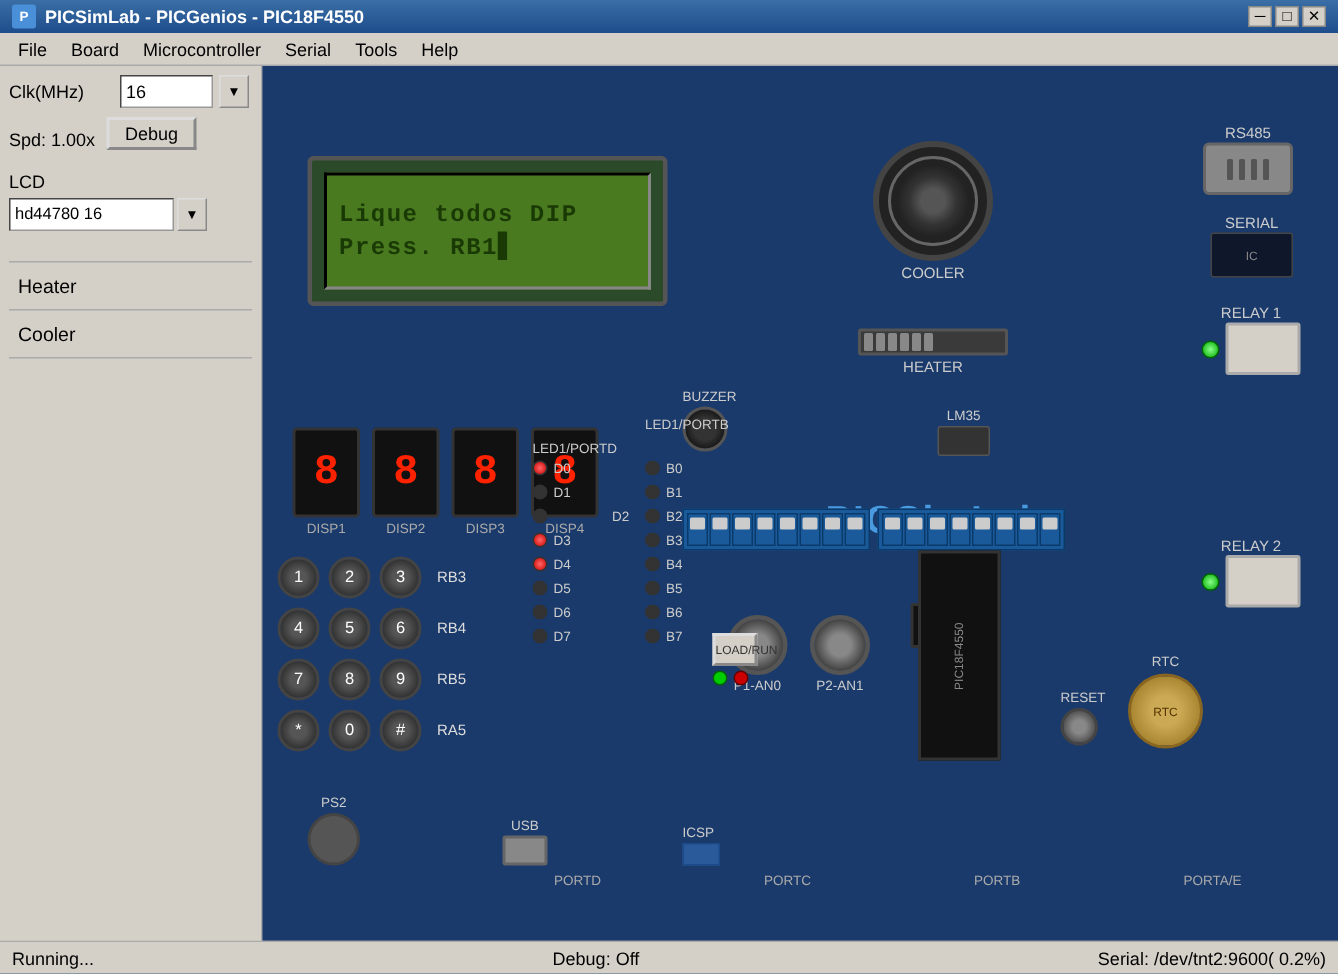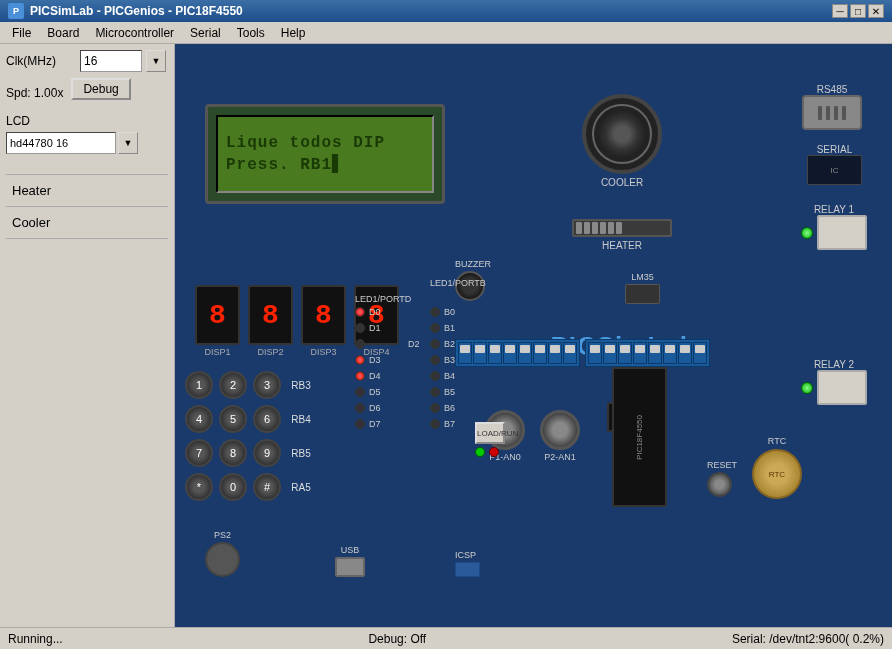--- a/index.html
+++ b/index.html
@@ -926,20 +926,26 @@
       <div class="usb-section">
         <div style="color:#ccc;font-size:9px;text-align:center;margin-bottom:2px;">USB</div>
         <div class="usb-connector"></div>
       </div>
 
       <div class="icsp-section">
         <div style="color:#ccc;font-size:9px;text-align:left;margin-bottom:2px;">ICSP</div>
         <div style="width:25px;height:15px;background:#2a5a9a;border:1px solid #1a4a8a;"></div>
       </div>
 
+      <div class="port-labels">
+        <span class="port-label">PORTD</span>
+        <span class="port-label">PORTC</span>
+        <span class="port-label">PORTB</span>
+        <span class="port-label">PORTA/E</span>
+      </div>
 
     </div>
   </div>
 </div>
 
 <div class="statusbar">
   <span>Running...</span>
   <span>Debug: Off</span>
   <span>Serial: /dev/tnt2:9600( 0.2%)</span>
 </div>

